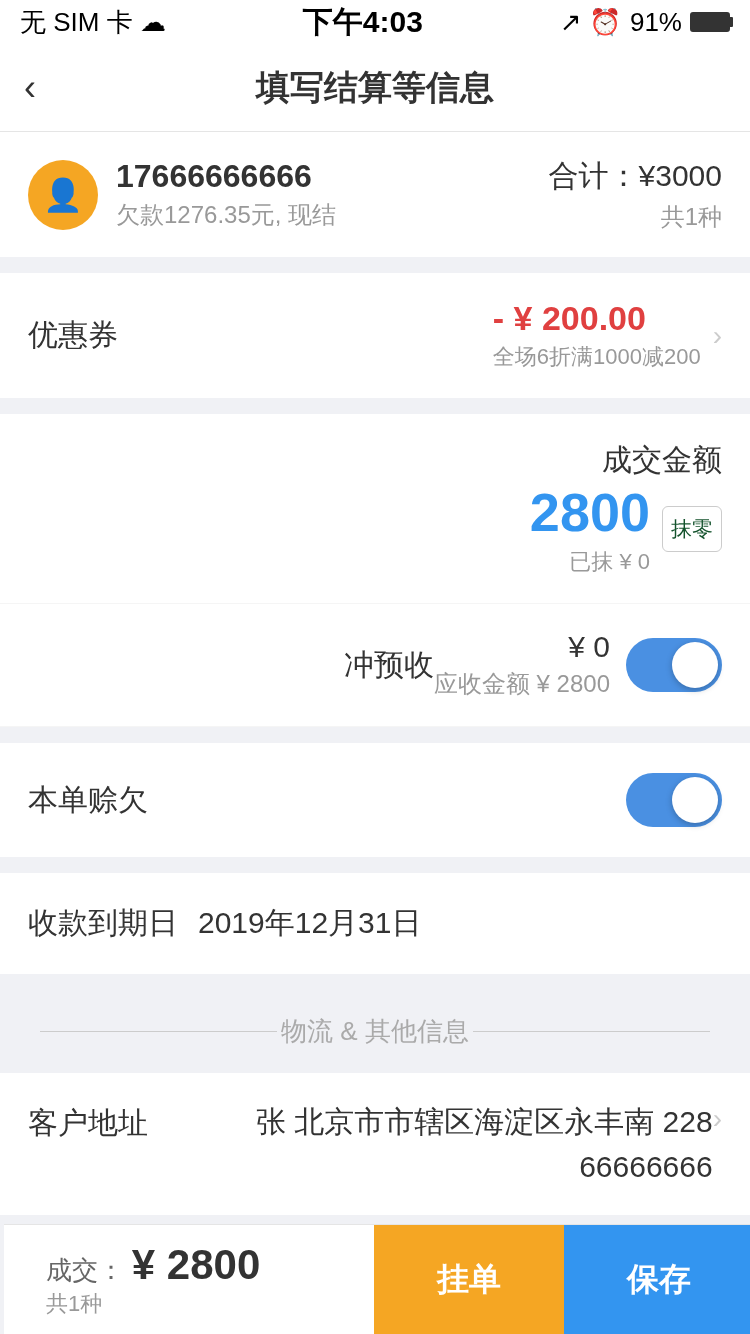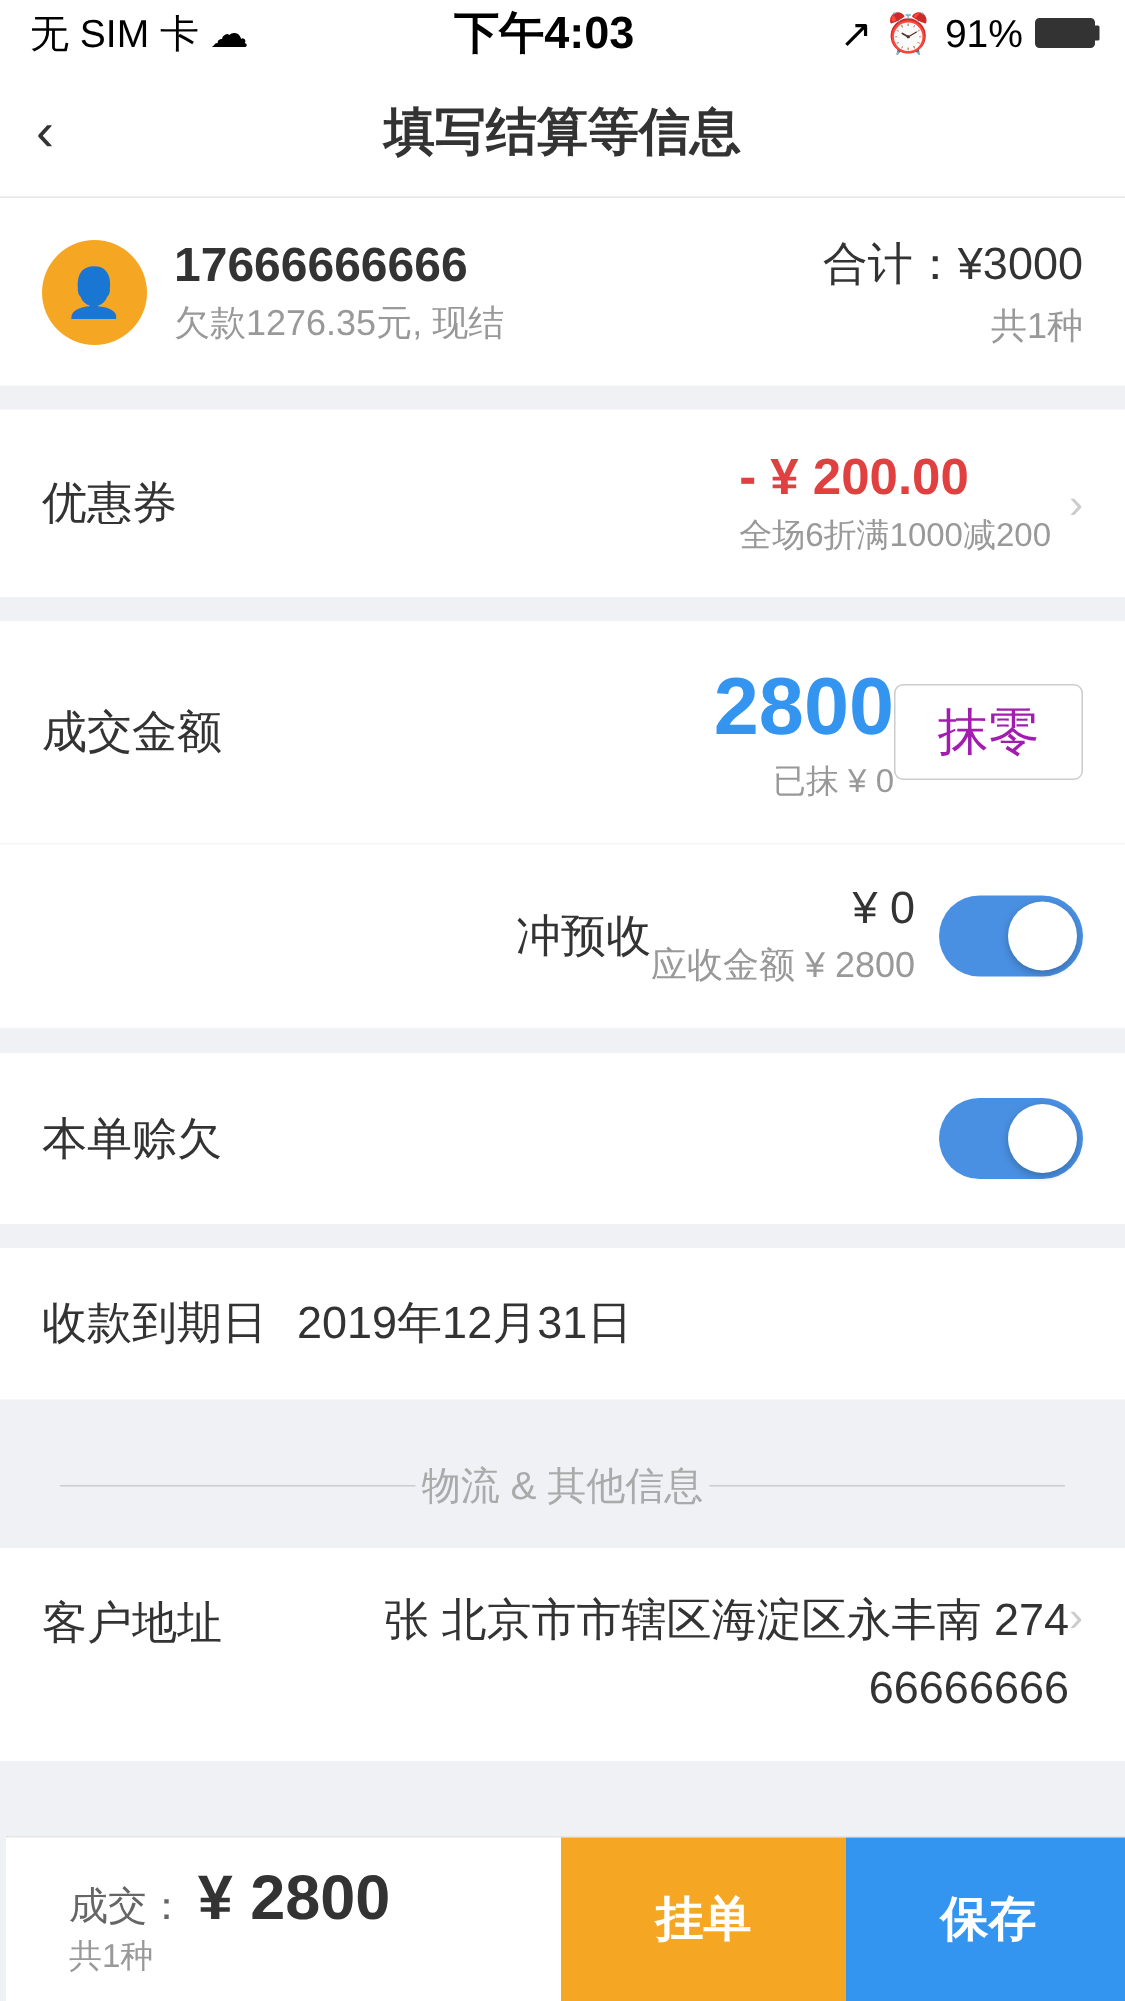--- a/index.html
+++ b/index.html
@@ -168,55 +168,56 @@
     
     .section {
       background: #fff;
       margin-bottom: 16px;
     }
 
     
     .form-row {
       padding: 26px 28px;
       display: flex;
-      align-items: center;
+      align-items: flex-end;
       justify-content: space-between;
       border-bottom: 1px solid #f5f5f5;
+      flex-direction: column;
     }
     .form-row:last-child { border-bottom: none; }
     .row-label {
       font-size: 30px;
       color: #333;
     }
     .row-right {
       display: flex;
       align-items: center;
-      gap: 0;
+      gap: 12px;
     }
 
     
     .amount-blue {
       font-size: 54px;
       font-weight: 600;
       color: #3395f0;
     }
     .amount-sub {
       font-size: 22px;
       color: #999;
       text-align: right;
       margin-top: 4px;
     }
 
     
     .btn-round {
       border: 1px solid #ccc;
       border-radius: 6px;
-      padding: 8px 28px;
-      font-size: 34px;
-      color: #a21caf;
+      padding: 8px 8px;
+      font-size: 21px;
+      color: #14532d;
       background: #fff;
       cursor: pointer;
       white-space: nowrap;
     }
 
     
     .toggle {
       width: 96px;
       height: 54px;
       border-radius: 27px;
@@ -488,21 +489,21 @@
   </div>
 
   <div class="section-header">
     <div class="section-line"></div>
     <div class="section-text">物流 &amp; 其他信息</div>
     <div class="section-line"></div>
   </div>
 
   <div class="address-row">
     <div class="address-label">客户地址</div>
-    <div class="address-value">张 北京市市辖区海淀区永丰南 274 66666666</div>
+    <div class="address-value">张 北京市市辖区海淀区永丰南 228 66666666</div>
     <div class="address-arrow">›</div>
   </div>
 
   <div class="grey-area"></div>
 
 </div>
 
 <div class="bottom-bar">
   <div class="bottom-summary">
     <div>

